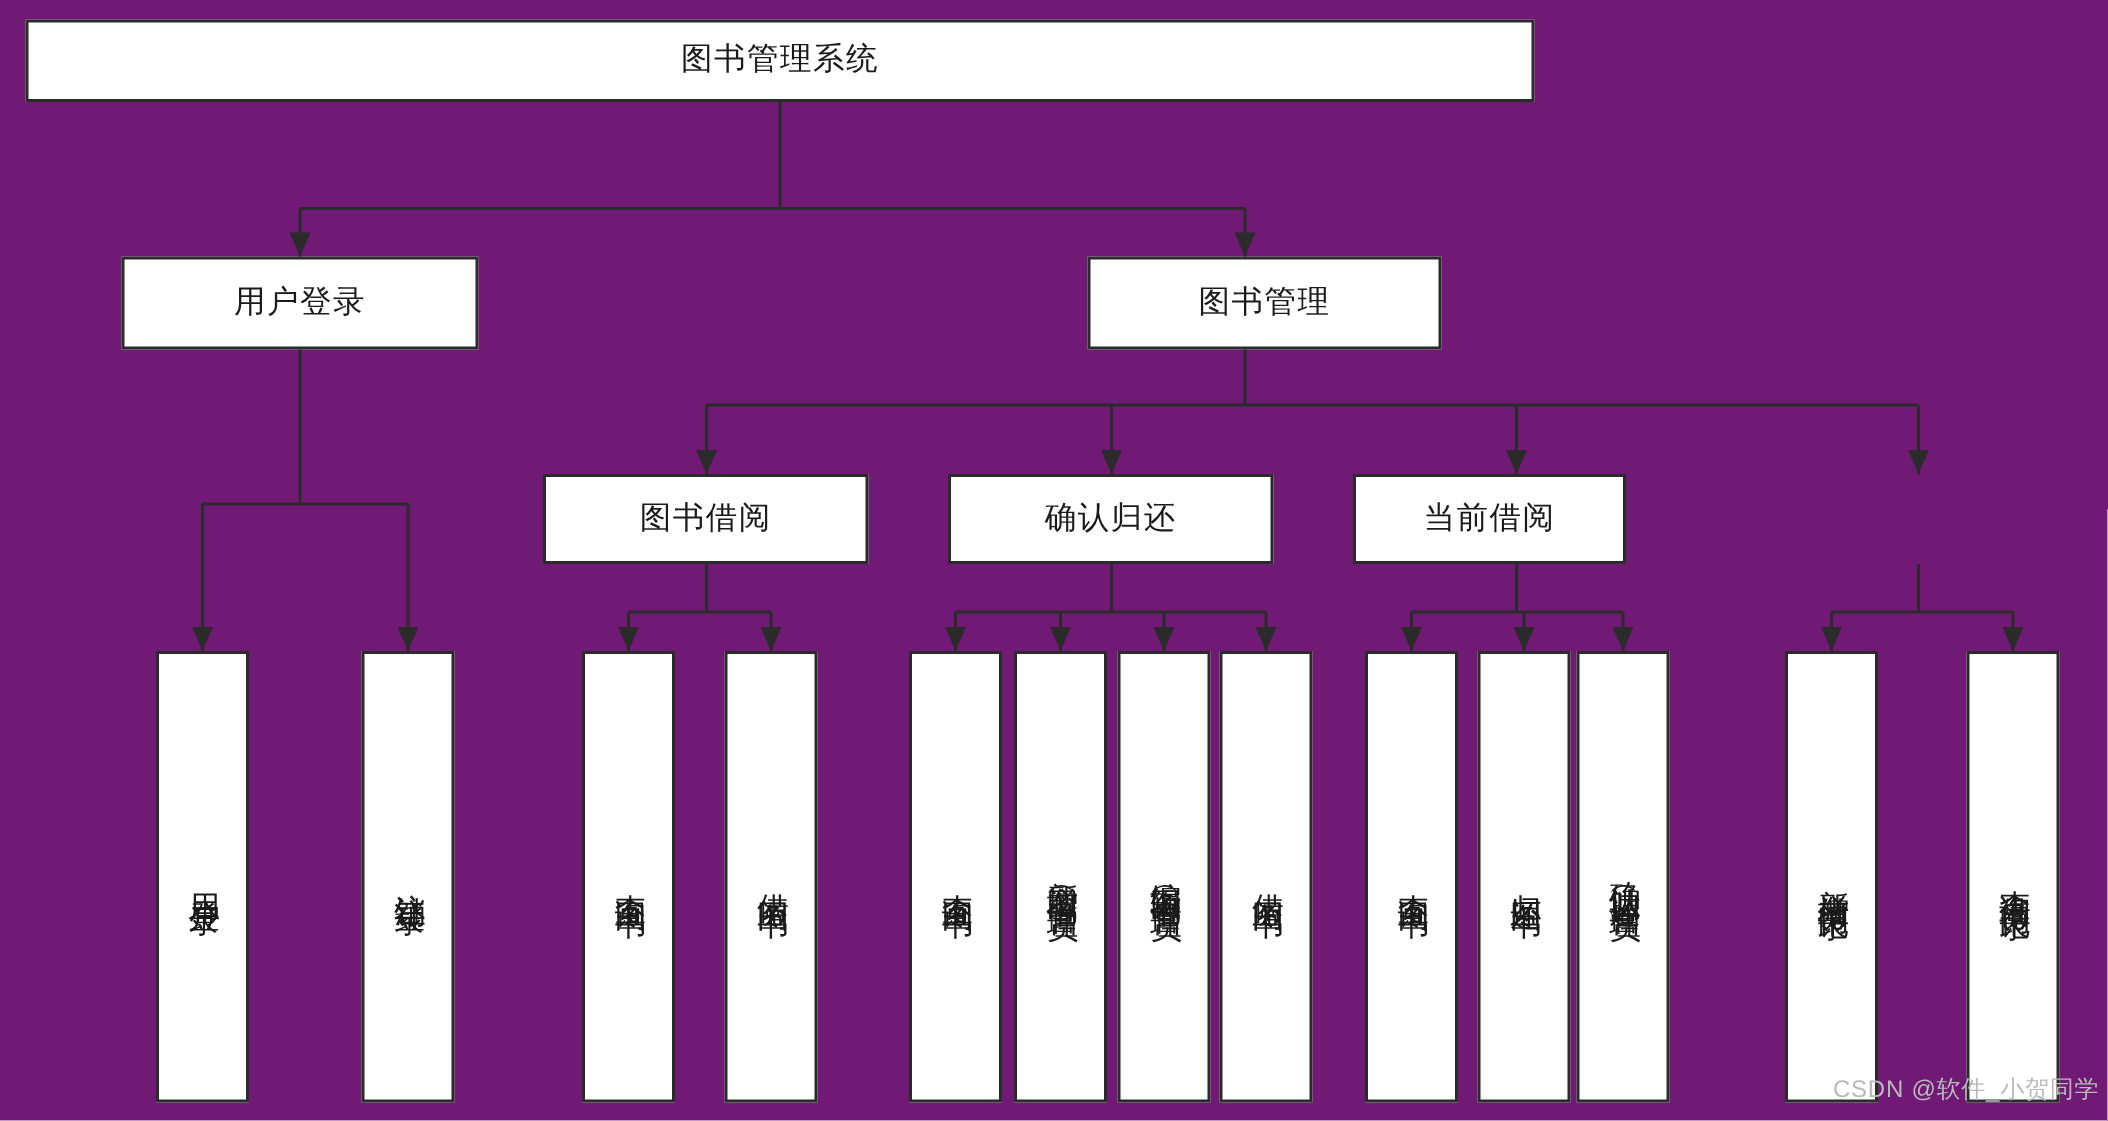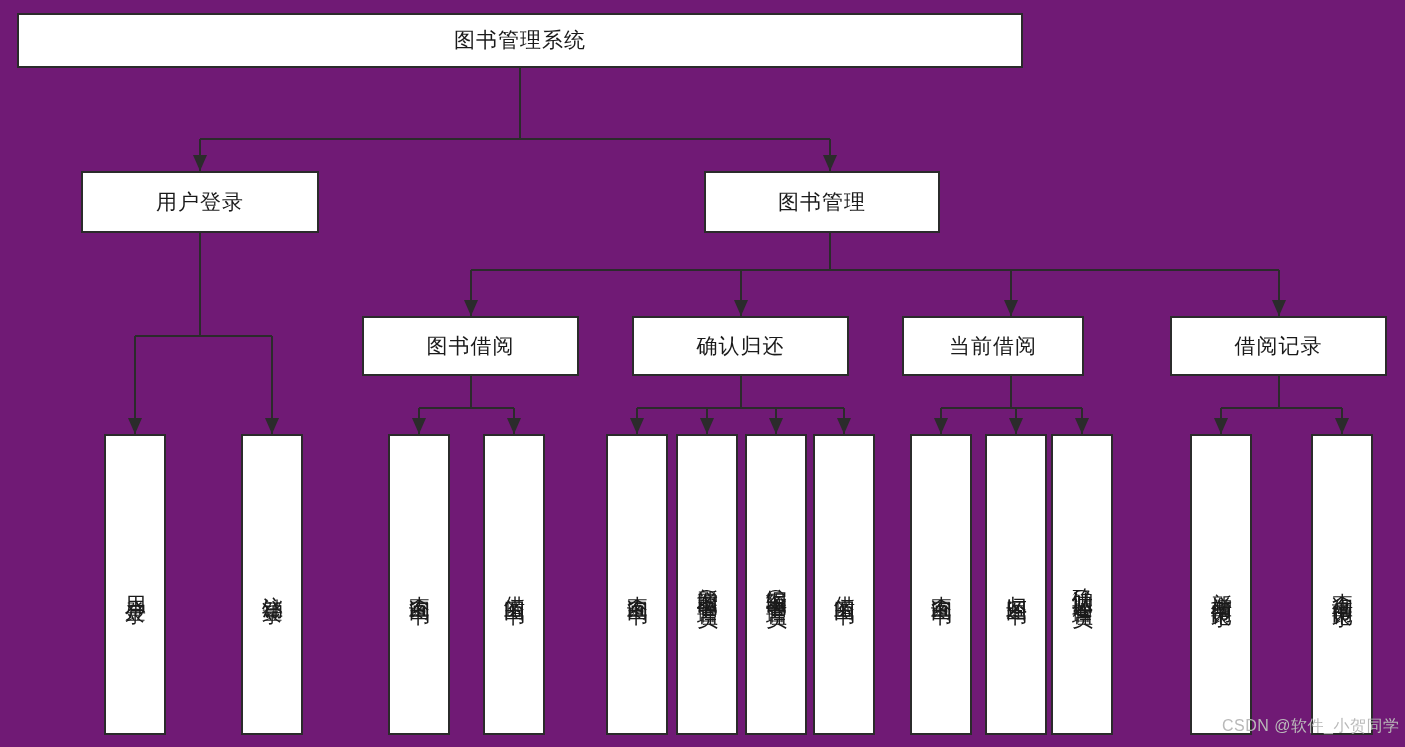--- a/index.html
+++ b/index.html
@@ -92,35 +92,32 @@
 
 <div id="canvas">
 
   <div class="node root" style="left: 17px; top: 13px; width: 1006px; height: 55px;">
     <span class="label">图书管理系统</span>
   </div>
 
   <div class="node" style="left: 81px; top: 171px; width: 238px; height: 62px;">
     <span class="label">用户登录</span>
   </div>
-  <div class="node" style="left: 704px; top: 171px; width: 236px; height: 62px;">
+  <div class="node" style="left: 725px; top: 171px; width: 236px; height: 62px;">
     <span class="label">图书管理</span>
   </div>
 
   <div class="node" style="left: 362px; top: 316px; width: 217px; height: 60px;">
     <span class="label">图书借阅</span>
   </div>
   <div class="node" style="left: 632px; top: 316px; width: 217px; height: 60px;">
     <span class="label">确认归还</span>
   </div>
   <div class="node" style="left: 902px; top: 316px; width: 182px; height: 60px;">
     <span class="label">当前借阅</span>
-  </div>
-  <div class="node" style="left: 1170px; top: 316px; width: 217px; height: 60px;">
-    <span class="label">借阅记录</span>
   </div>
 
   <div class="leaf" style="left: 104px; top: 434px; width: 62px; height: 301px;">
     <span class="vlabel">用户登录</span>
   </div>
   <div class="leaf" style="left: 241px; top: 434px; width: 62px; height: 301px;">
     <span class="vlabel">注销登录</span>
   </div>
   <div class="leaf" style="left: 388px; top: 434px; width: 62px; height: 301px;">
     <span class="vlabel">查询图书</span>

